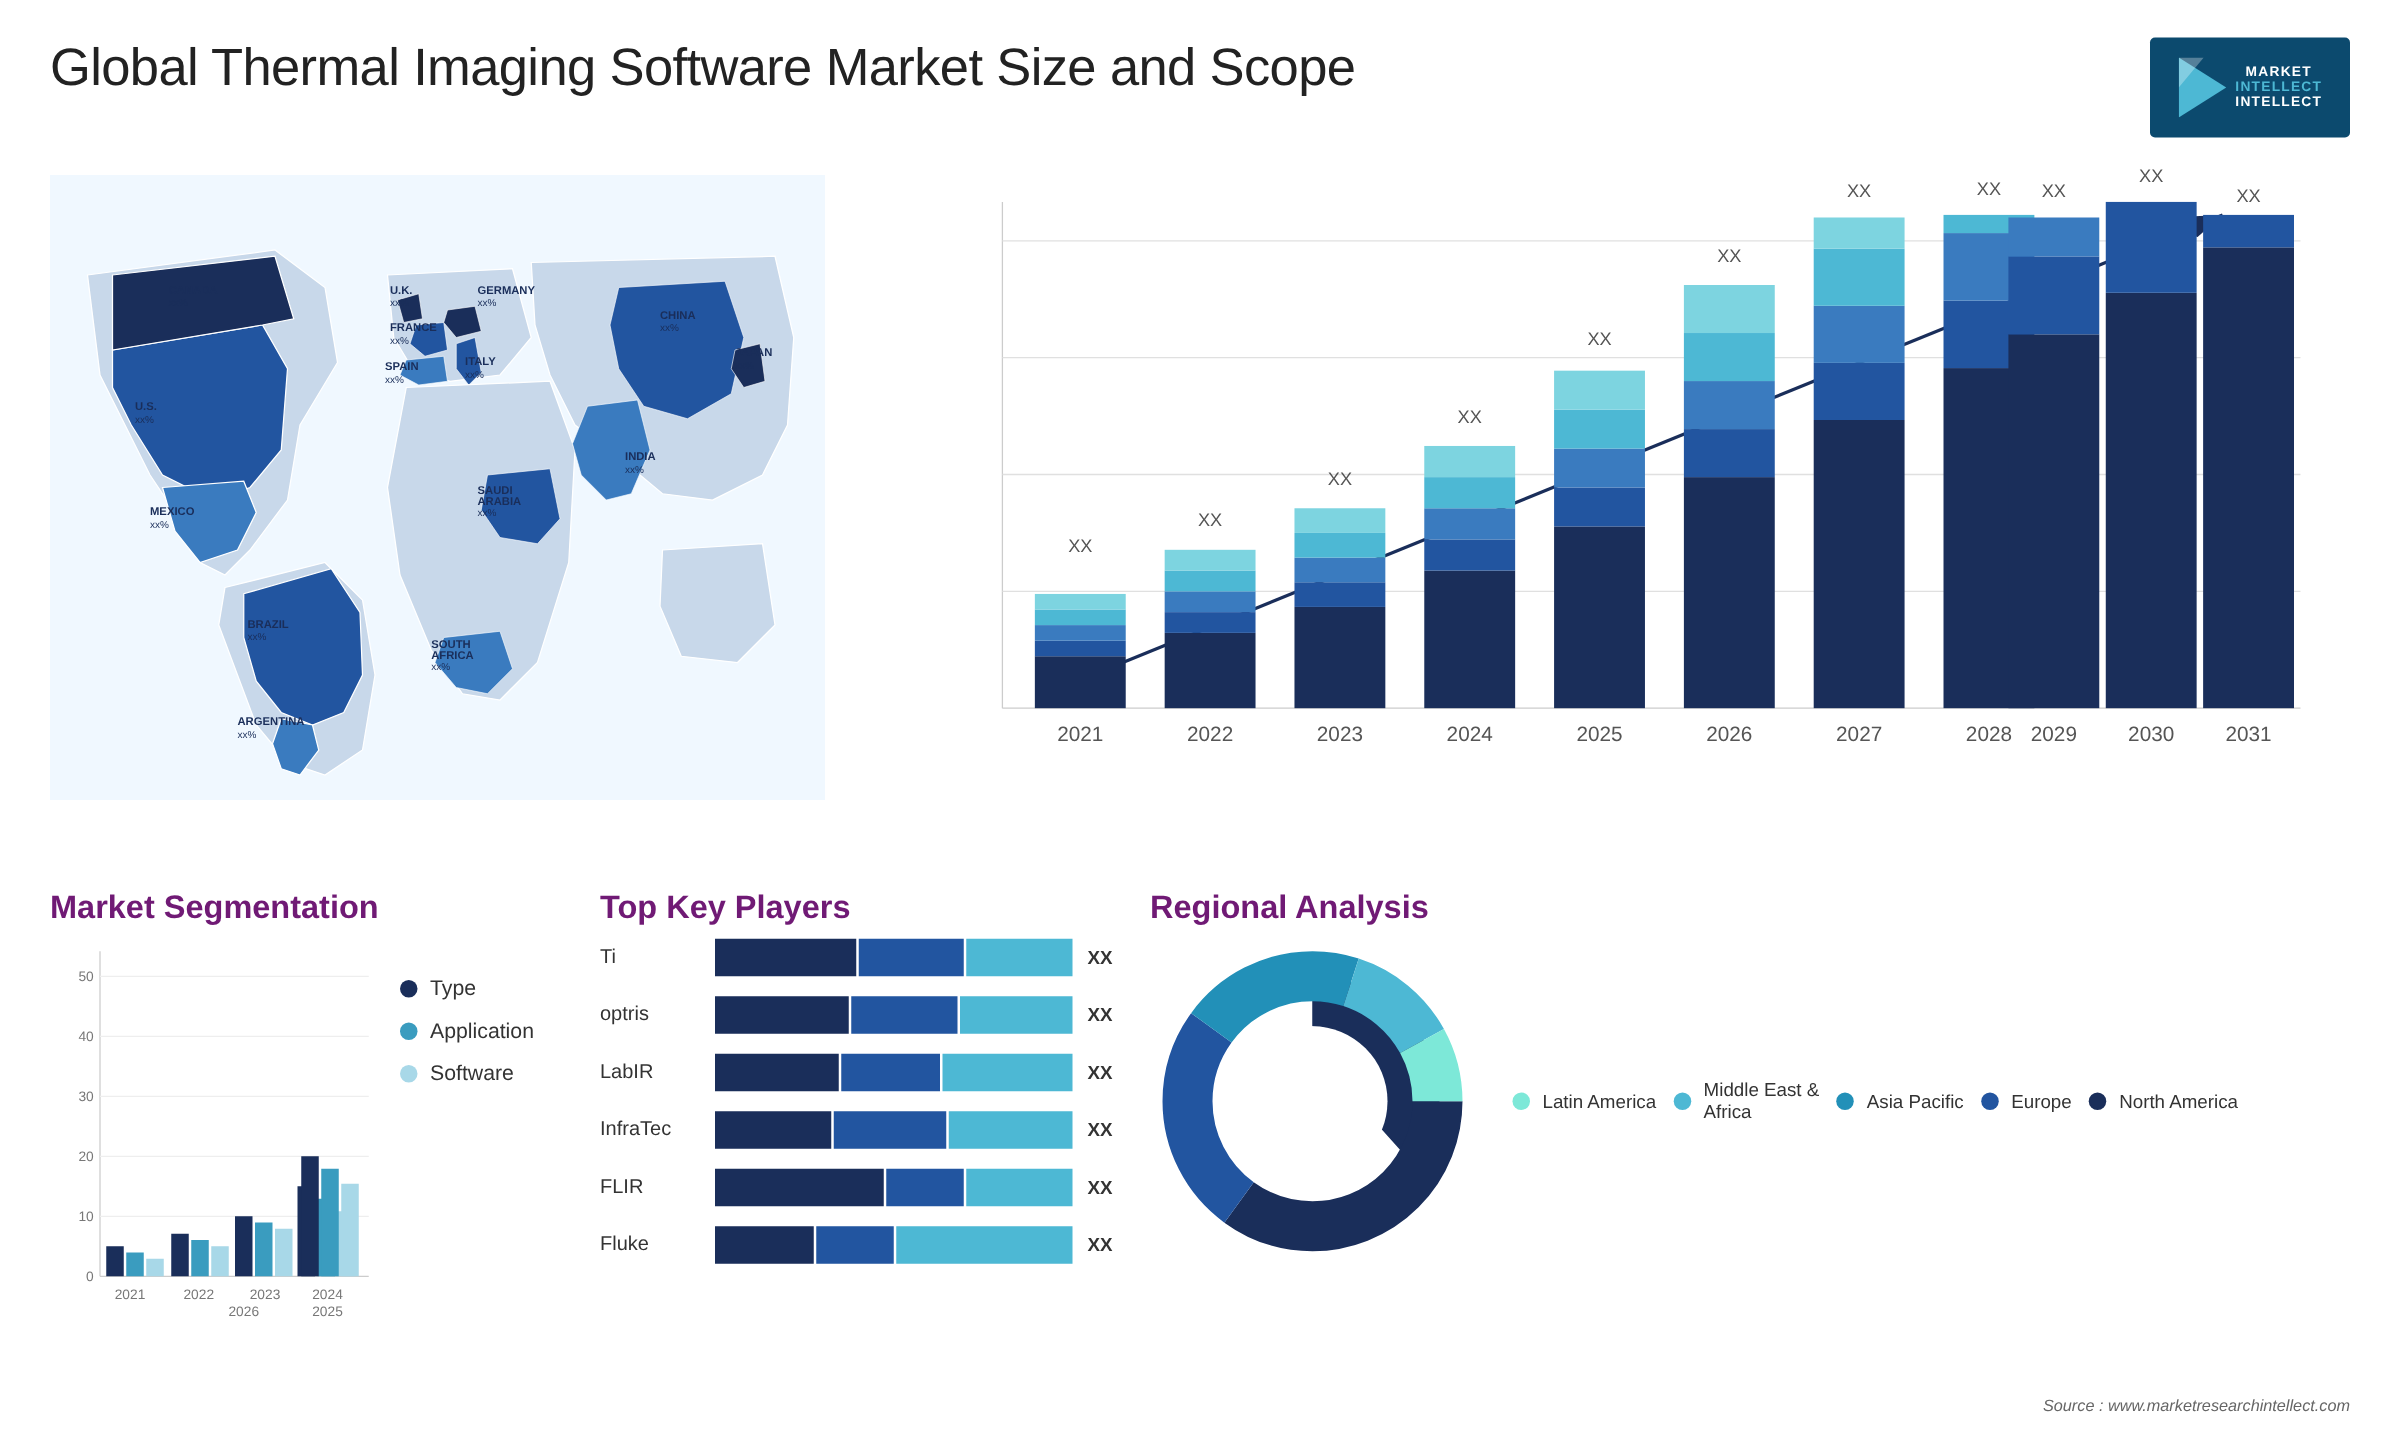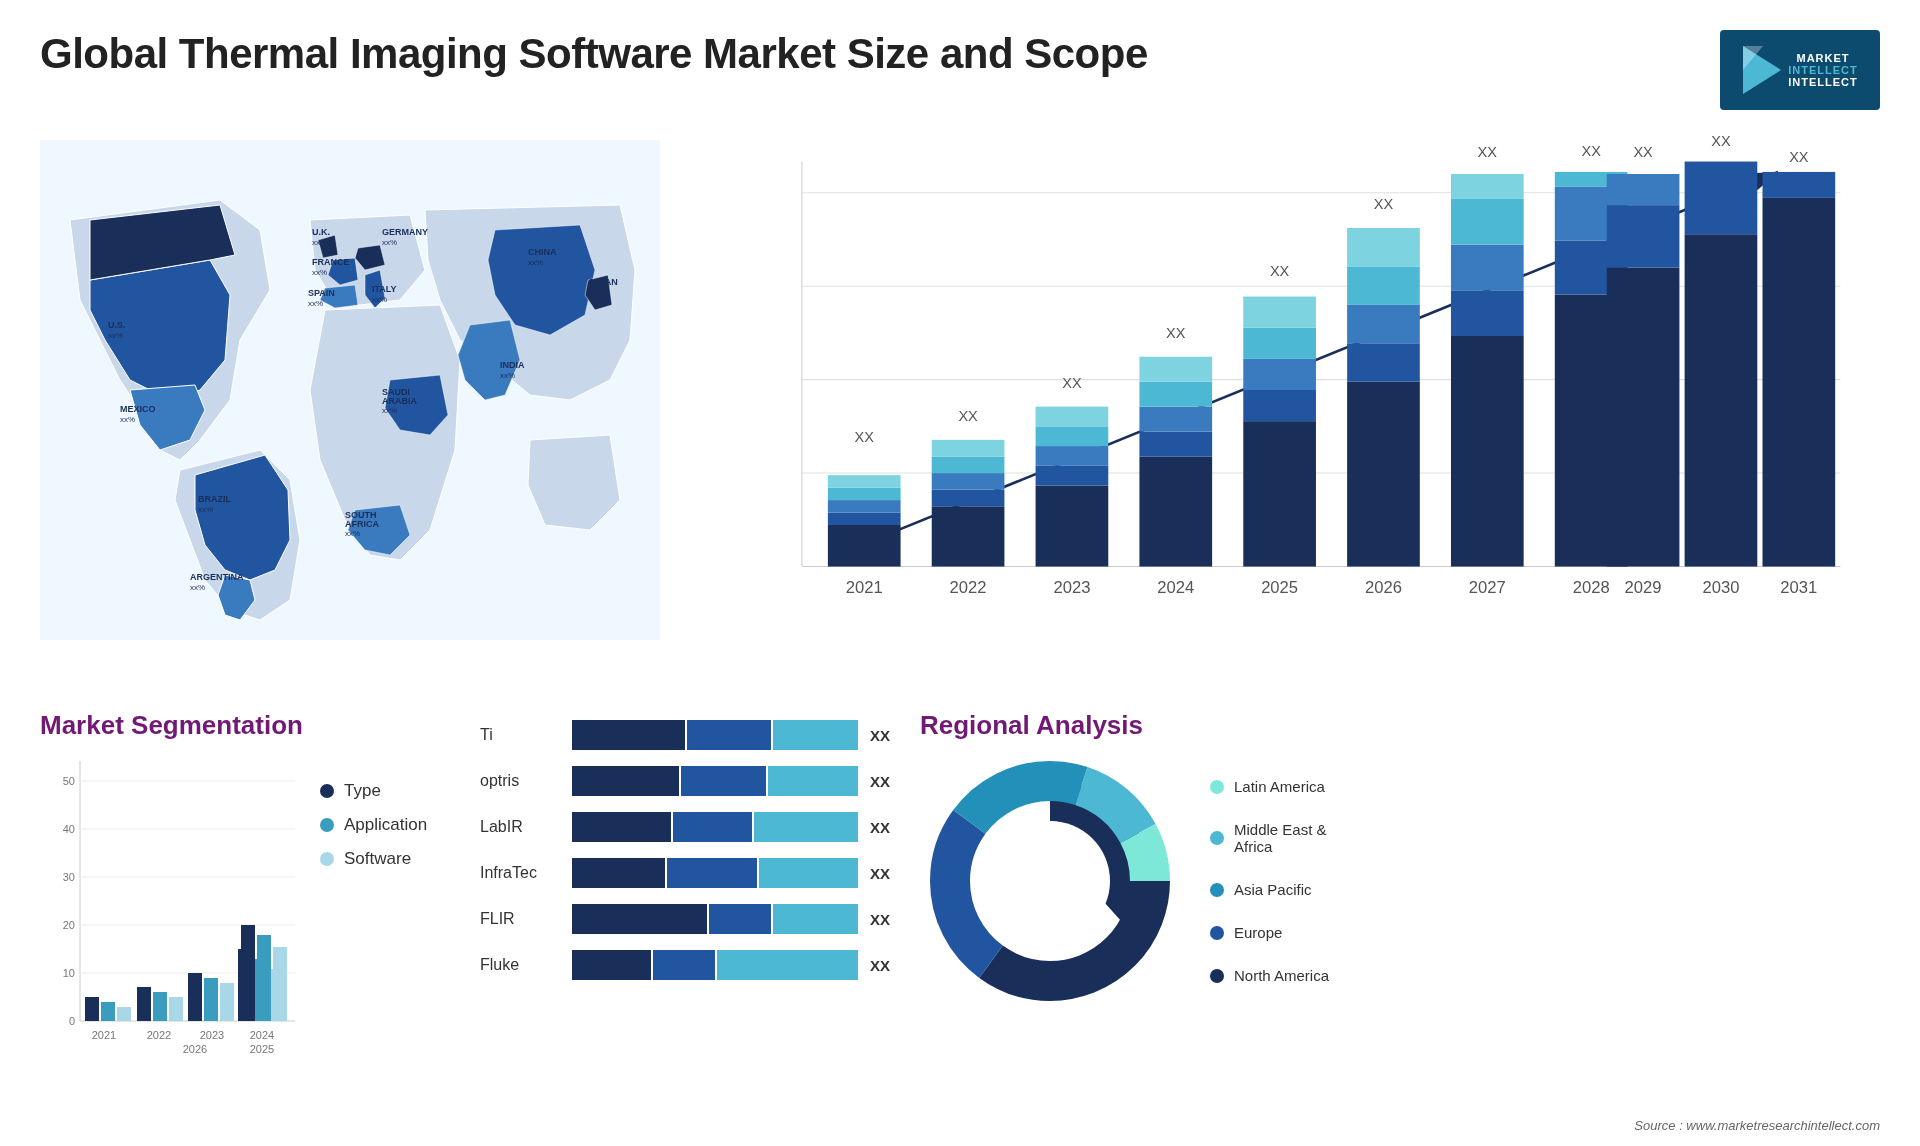--- a/index.html
+++ b/index.html
@@ -14,21 +14,21 @@
 
     .header {
       display: flex;
       justify-content: space-between;
       align-items: flex-start;
       padding: 30px 40px 10px 40px;
     }
 
     .main-title {
       font-size: 42px;
-      font-weight: 700;
+      font-weight: 400;
       color: #222;
       letter-spacing: -0.5px;
     }
 
     .logo-area {
       display: flex;
       flex-direction: column;
       align-items: center;
       gap: 4px;
     }
@@ -216,22 +216,22 @@
     }
 
     .donut-svg-container {
       width: 260px;
       height: 260px;
       flex-shrink: 0;
     }
 
     .regional-legend {
       display: flex;
-      flex-direction: column;
-      gap: 26px;
+      flex-direction: row;
+      gap: 14px;
     }
 
     .reg-legend-item {
       display: flex;
       align-items: center;
       gap: 10px;
       font-size: 15px;
       color: #333;
     }
 
@@ -547,20 +547,21 @@
         </div>
         <div class="legend-item">
           <div class="legend-dot" style="background:#a8d8e8;"></div>
           <span>Software</span>
         </div>
       </div>
     </div>
   </div>
 
   <div class="players-section">
+    <h2 class="section-title">Top Key Players</h2>
     <div class="players-table">
 
       <div class="player-row">
         <div class="player-name">Ti</div>
         <div class="player-bars">
           <div class="player-bar-dark" style="width:40%;"></div>
           <div class="player-bar-mid" style="width:30%;"></div>
           <div class="player-bar-light" style="width:30%;"></div>
         </div>
         <div class="player-val">XX</div>

